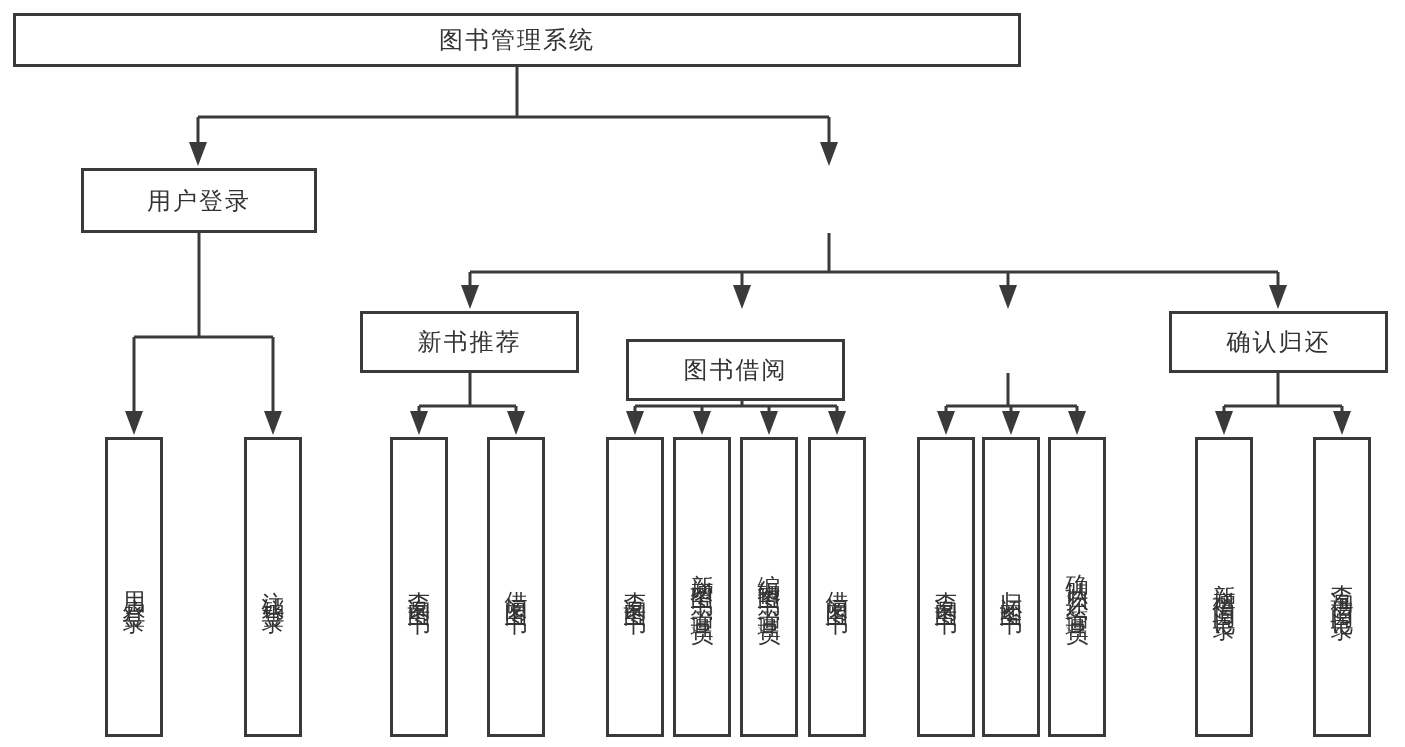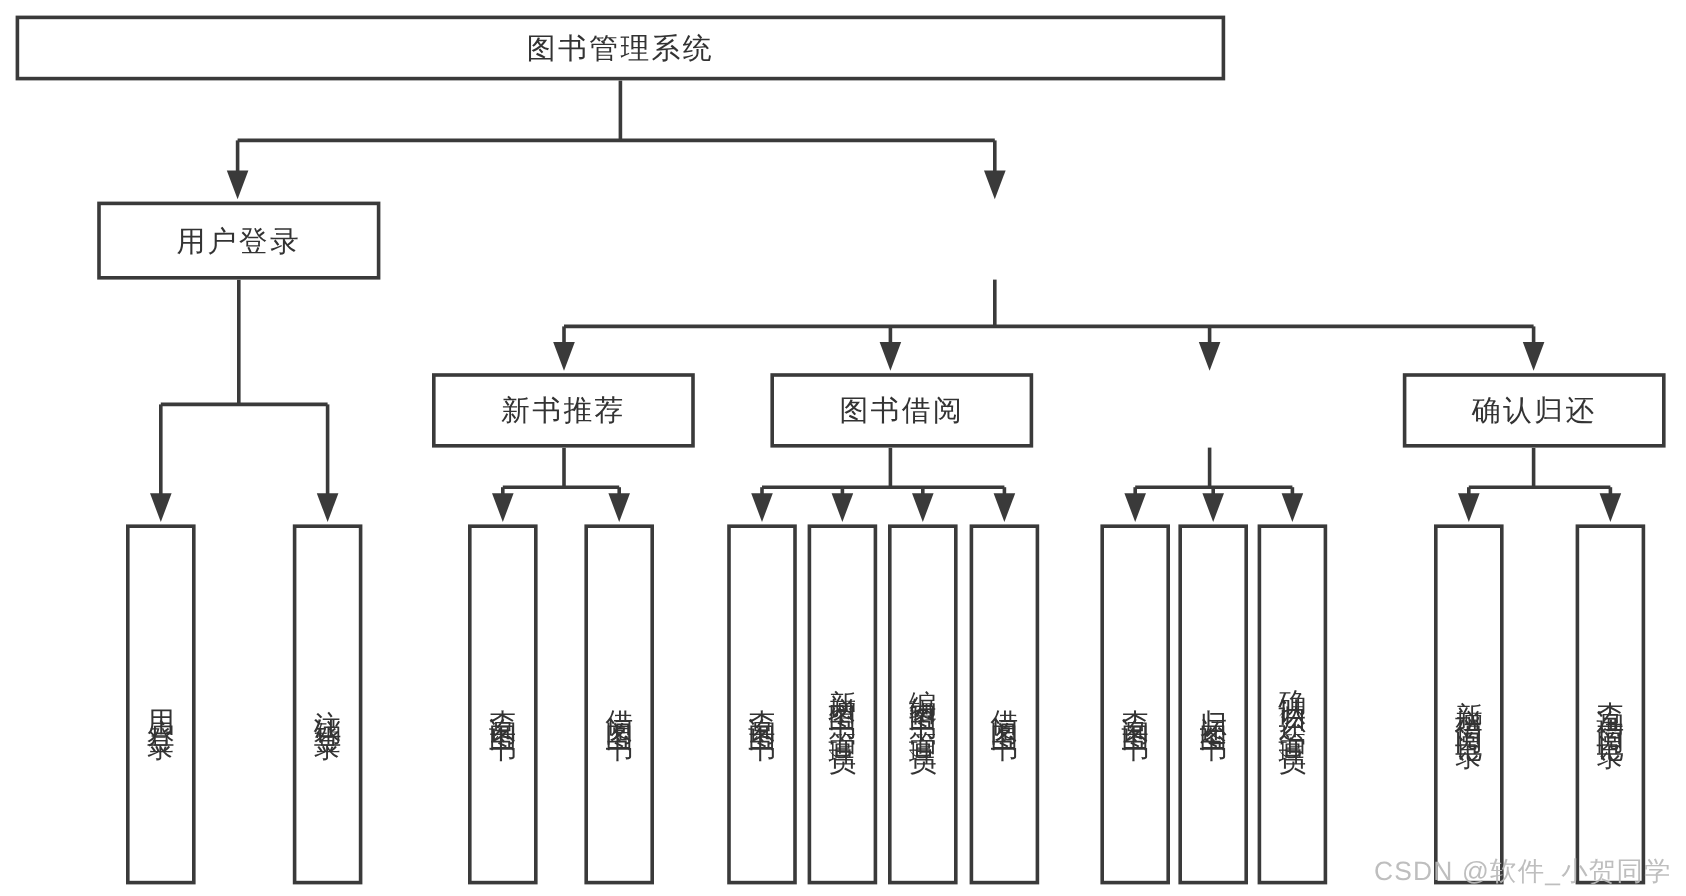--- a/index.html
+++ b/index.html
@@ -121,21 +121,21 @@
     <span>图书管理系统</span>
   </div>
 
   <div class="box hbox lvl2" style="left:81px;width:236px;">
     <span>用户登录</span>
   </div>
 
   <div class="box hbox lvl3" style="left:360px;">
     <span>新书推荐</span>
   </div>
-  <div class="box hbox lvl3" style="left:642px;">
+  <div class="box hbox lvl3" style="left:626px;margin-top:28px;">
     <span>图书借阅</span>
   </div>
   <div class="box hbox lvl3" style="left:1169px;">
     <span>确认归还</span>
   </div>
 
   <div class="box leaf" style="left:105px;">
     <span>用户登录</span>
   </div>
   <div class="box leaf" style="left:244px;">
@@ -172,14 +172,13 @@
     <span>确认归还（管理员）</span>
   </div>
 
   <div class="box leaf" style="left:1195px;">
     <span>新增借阅记录</span>
   </div>
   <div class="box leaf" style="left:1313px;">
     <span>查询借阅记录</span>
   </div>
 
-  <div id="watermark">CSDN @软件_小贺同学</div>
 </div>
 
 </body></html>

